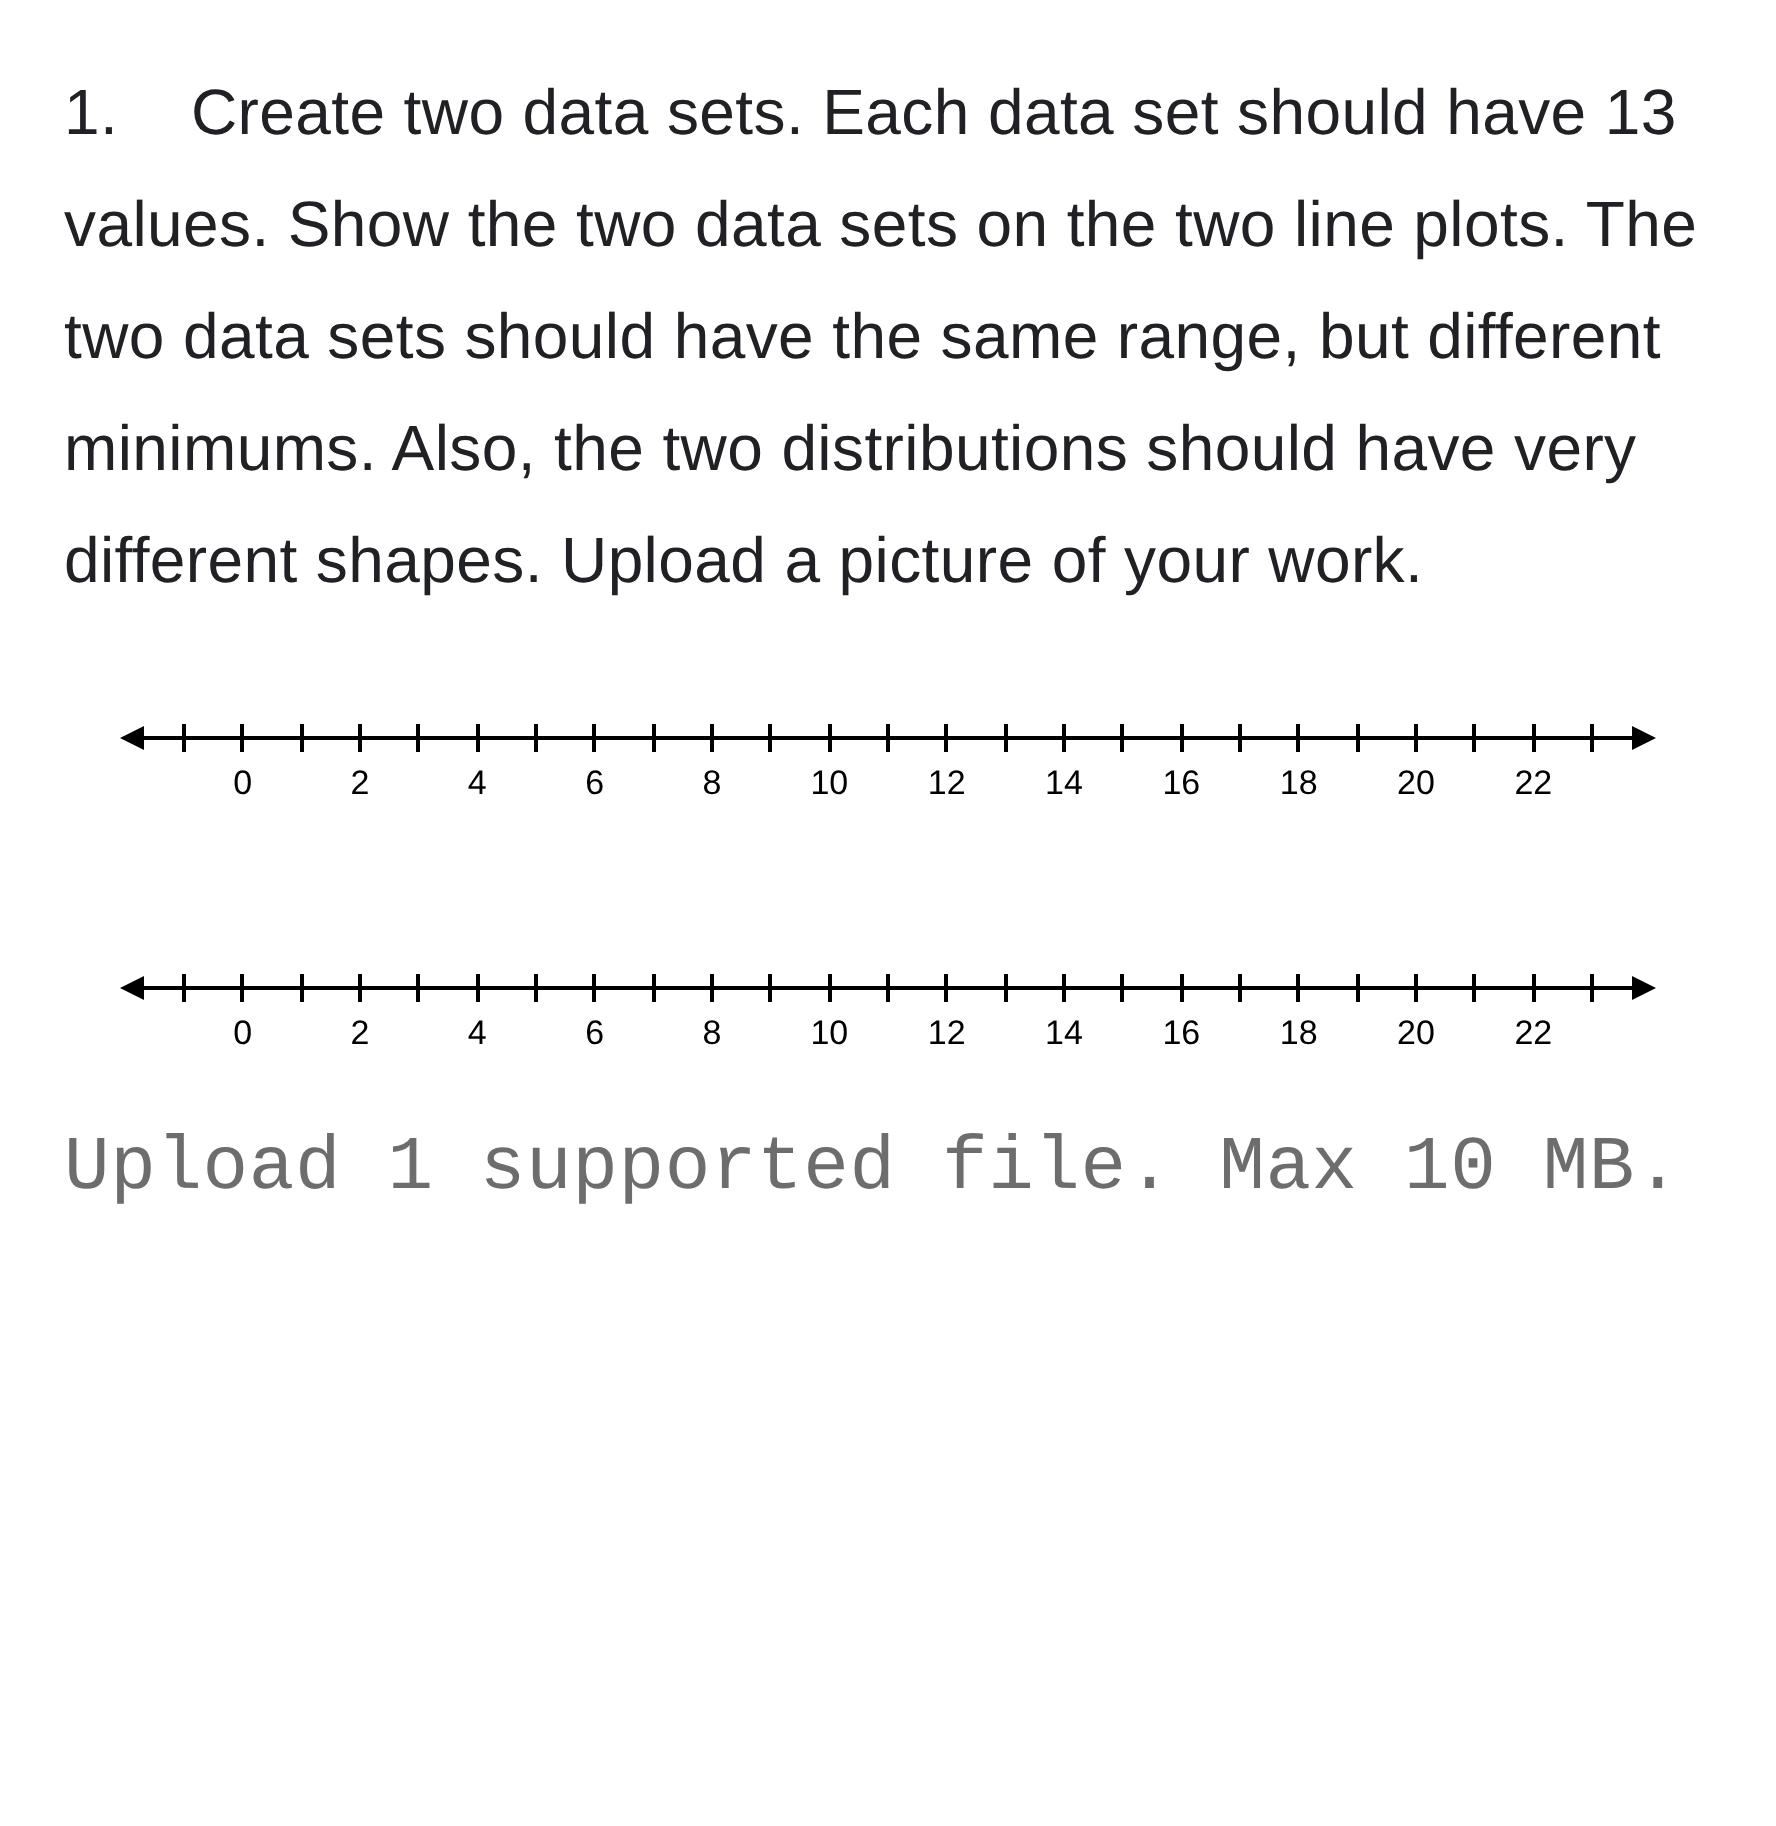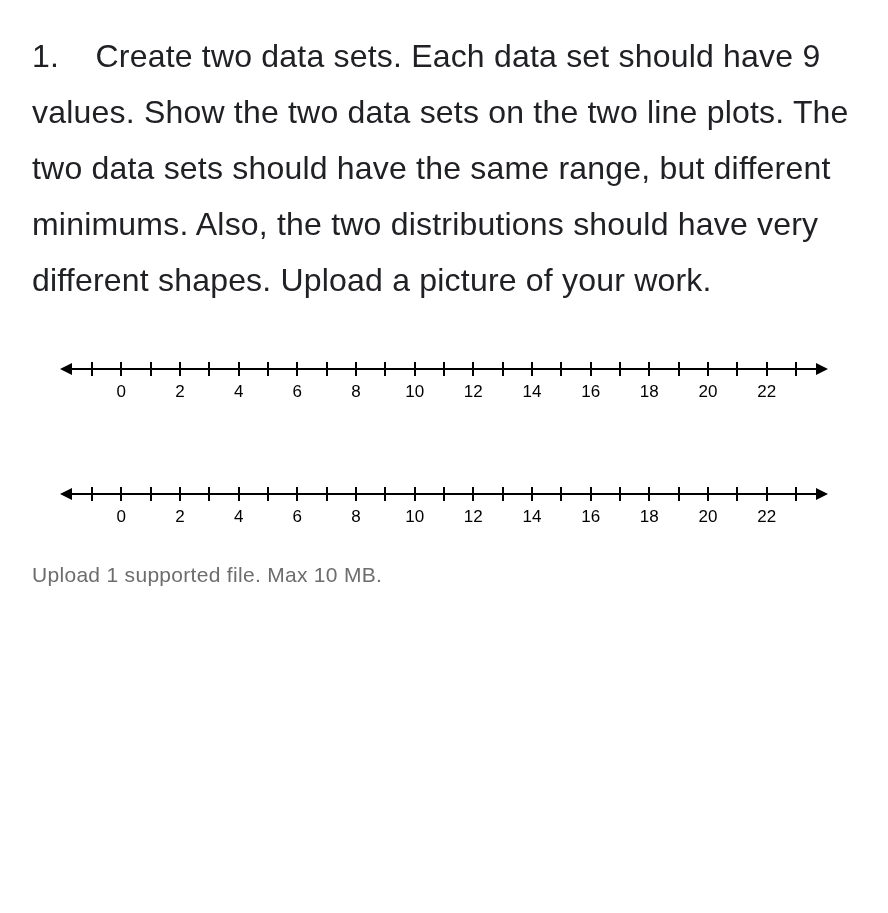--- a/index.html
+++ b/index.html
@@ -86,31 +86,32 @@
     }
     .tick-label {
       position: absolute;
       top: 24px;
       font-size: 17px;
       color: #000;
       transform: translateX(-50%);
       white-space: nowrap;
     }
     .upload-note {
-      font-size: 21px;
+      font-size: 38px;
       color: #6d6d6d;
       letter-spacing: 0.3px;
       margin-top: 5px;
+      font-family: Liberation Mono, monospace;
     }
   </style>
 </head>
 <body>
 
 <div class="question-text">
-  <span class="number-label">1.</span>&nbsp;&nbsp;&nbsp;&nbsp;<span>Create two data sets. Each data set should have 9 values. Show the two data sets on the two line plots. The two data sets should have the same range, but different minimums. Also, the two distributions should have very different shapes. Upload a picture of your work.</span>
+  <span class="number-label">1.</span>&nbsp;&nbsp;&nbsp;&nbsp;<span>Create two data sets. Each data set should have 13 values. Show the two data sets on the two line plots. The two data sets should have the same range, but different minimums. Also, the two distributions should have very different shapes. Upload a picture of your work.</span>
 </div>
 
 <div class="plots-container">
   <div class="number-line-wrapper">
     <div class="number-line">
       <div class="arrow-left"></div>
       <div class="line-axis"></div>
       <div class="arrow-right"></div>
       <div class="ticks">
           <div class="tick" style="left: 0%;"></div>

